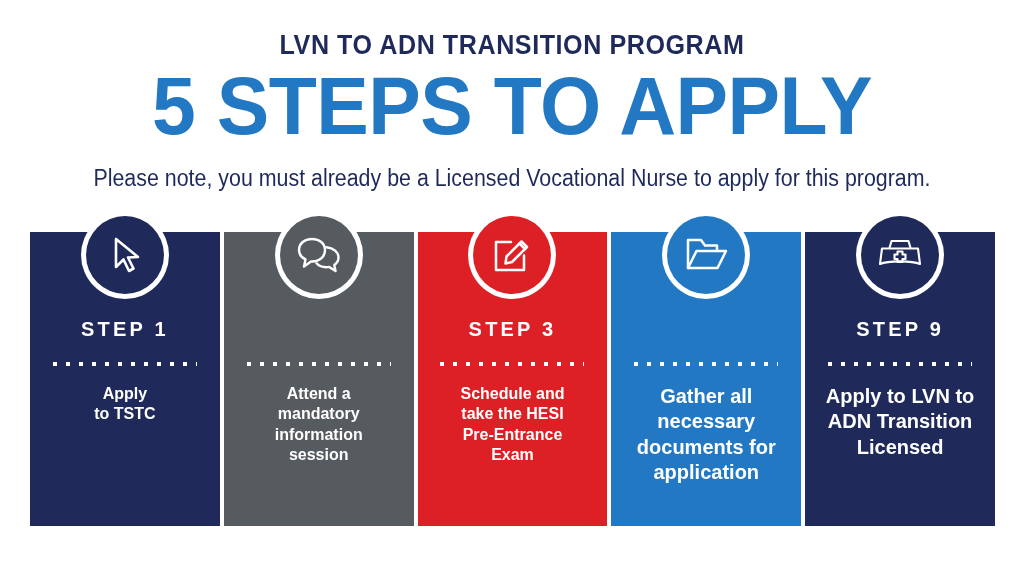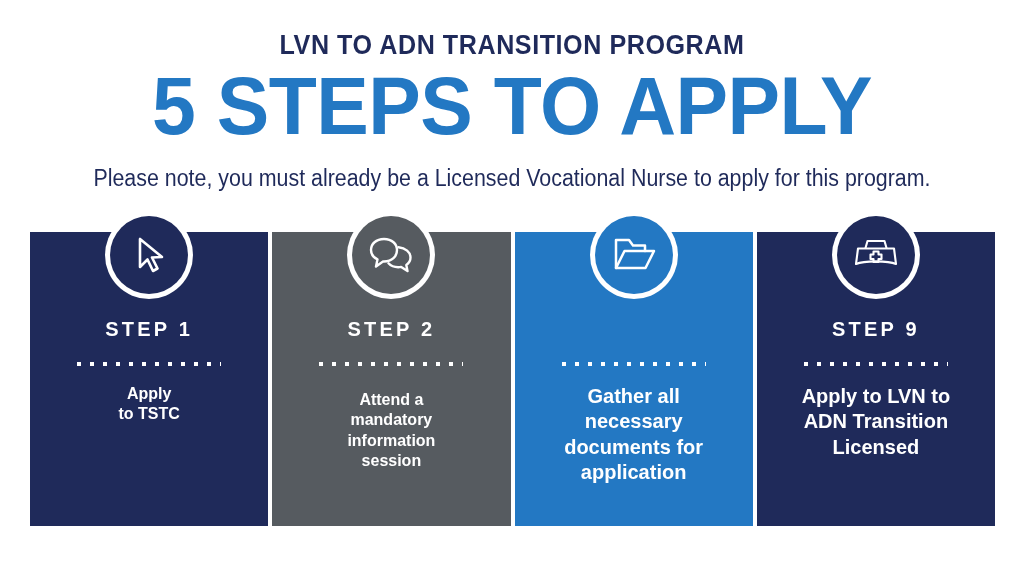--- a/index.html
+++ b/index.html
@@ -193,29 +193,49 @@
         <div class="icon-wrap">
           <div class="icon-disc" style="background: rgb(86, 91, 96);">
             <span>
               <svg width="46" height="40" viewBox="0 0 46 40" fill="none" stroke="#ffffff" stroke-width="2.4" stroke-linejoin="round" stroke-linecap="round">
                 <path d="M16 4 C8 4 3 9 3 15 C3 19 5.5 22.5 9.5 24.3 L8 31.5 L15 26.5 C15.4 26.5 15.7 26.5 16 26.5 C24 26.5 29 21.5 29 15 C29 9 24 4 16 4 Z"></path>
                 <path d="M30.5 12.2 C37.5 12.8 42.5 17.2 42.5 22.6 C42.5 25.6 40.9 28.3 38.3 30 L39.5 36 L33.2 31.9 C32.2 32.1 31.2 32.2 30.2 32.2 C26.2 32.2 22.7 30.7 20.5 28.3"></path>
               </svg>
             </span>
           </div>
         </div>
-        <div class="step-label">STEP 2</div>
-        <div class="divider"></div>
-        <div class="step-desc" style="white-space: pre-line; margin-top: 6px;">Attend a
+        <div class="divider"></div>
+        <div class="step-desc" style="white-space: pre-line;">Attend a
 mandatory
 information
 session</div>
       </div>
     </div>
 
+    <div class="step">
+      <div class="step-body" style="background: rgb(221, 32, 38);">
+        <div class="icon-wrap">
+          <div class="icon-disc" style="background: rgb(221, 32, 38);">
+            <span>
+              <svg width="44" height="44" viewBox="0 0 44 44" fill="none" stroke="#ffffff" stroke-width="2.5" stroke-linejoin="round" stroke-linecap="round">
+                <path d="M34 22.5 L34 37 L6 37 L6 9 L21 9"></path>
+                <path d="M16.5 23.5 L31.5 8.5 L37 14 L22 29 L15.5 30.5 Z"></path>
+                <path d="M29.5 10.5 L35 16"></path>
+              </svg>
+            </span>
+          </div>
+        </div>
+        <div class="step-label">STEP 3</div>
+        <div class="divider"></div>
+        <div class="step-desc" style="white-space: pre-line;">Schedule and
+take the HESI
+Pre-Entrance
+Exam</div>
+      </div>
+    </div>
 
     <div class="step">
       <div class="step-body" style="background: rgb(35, 120, 195);">
         <div class="icon-wrap">
           <div class="icon-disc" style="background: rgb(35, 120, 195);">
             <span>
               <svg width="46" height="40" viewBox="0 0 46 40" fill="none" stroke="#ffffff" stroke-width="2.5" stroke-linejoin="round" stroke-linecap="round">
                 <path d="M5 33 L5 5 L18 5 L22 10.5 L34 10.5 L34 16"></path>
                 <path d="M5 33 L13.5 16 L43 16 L34.5 33 Z"></path>
               </svg>

